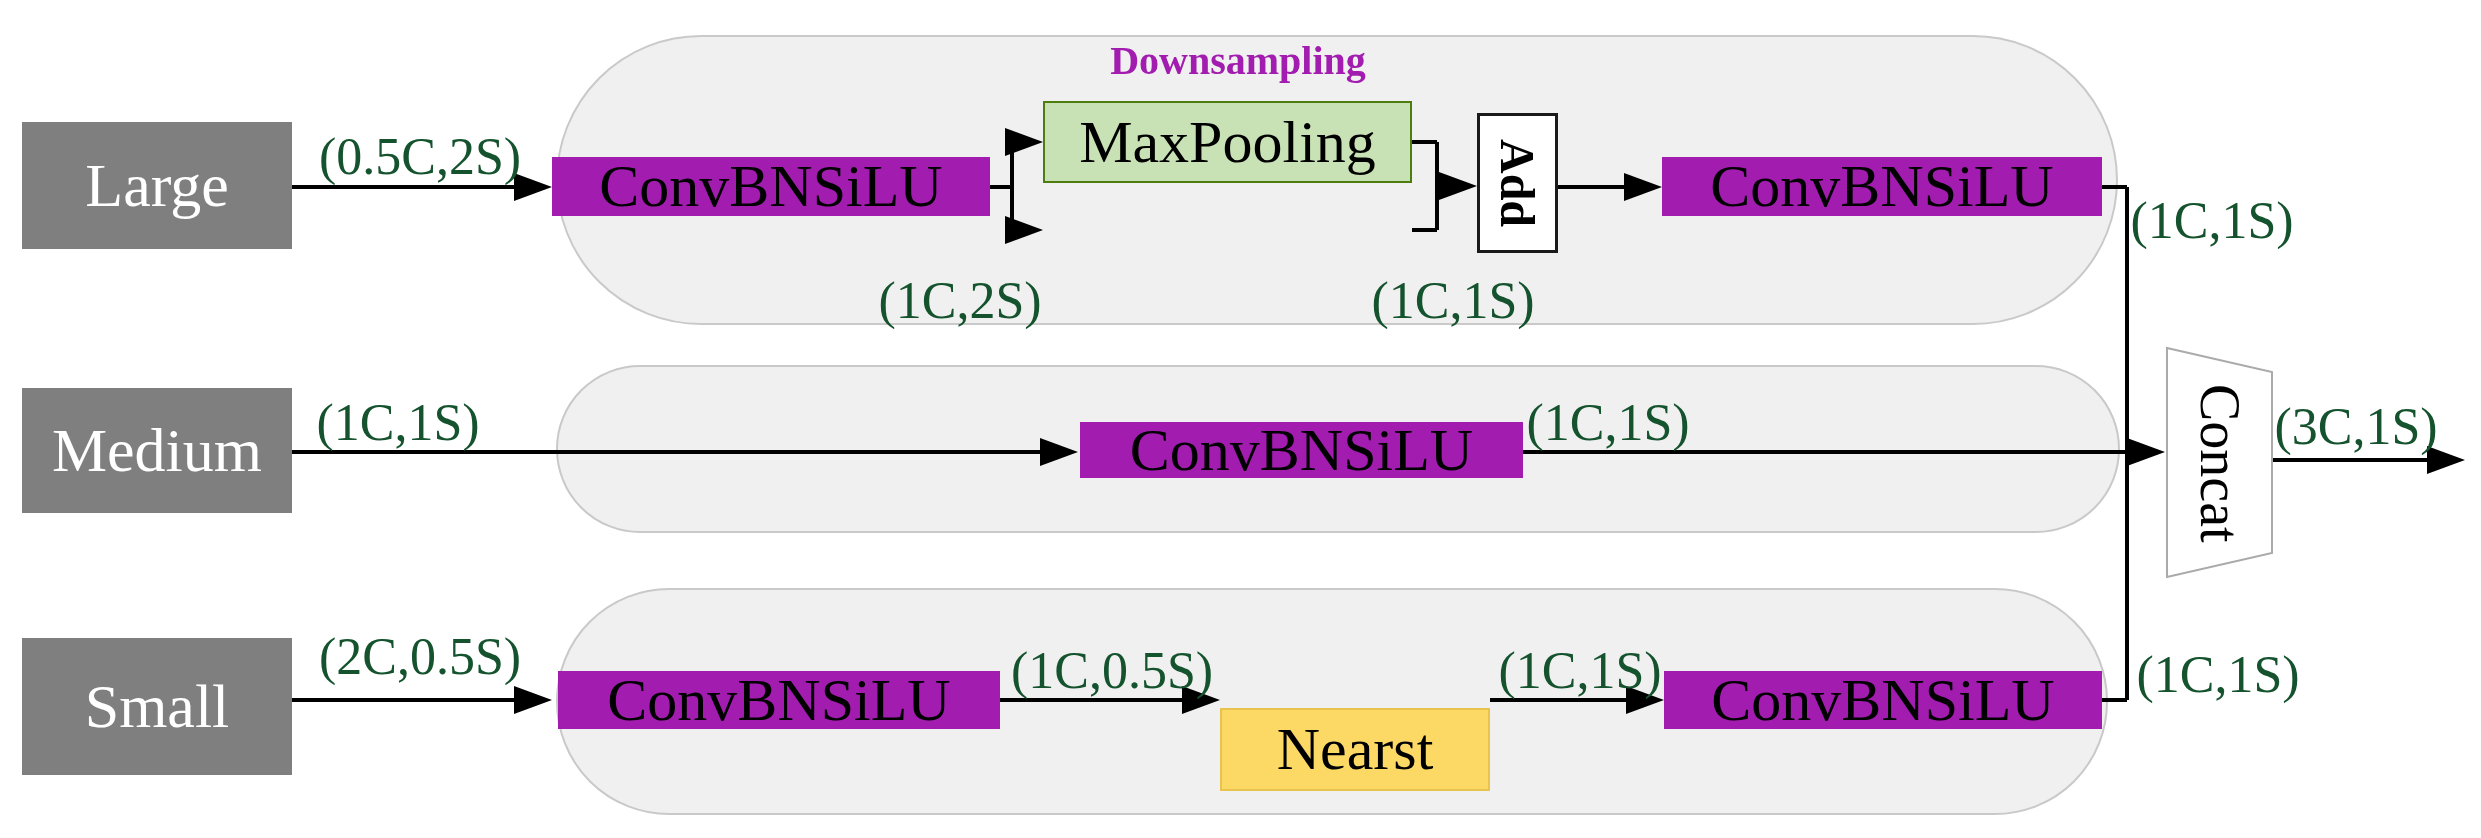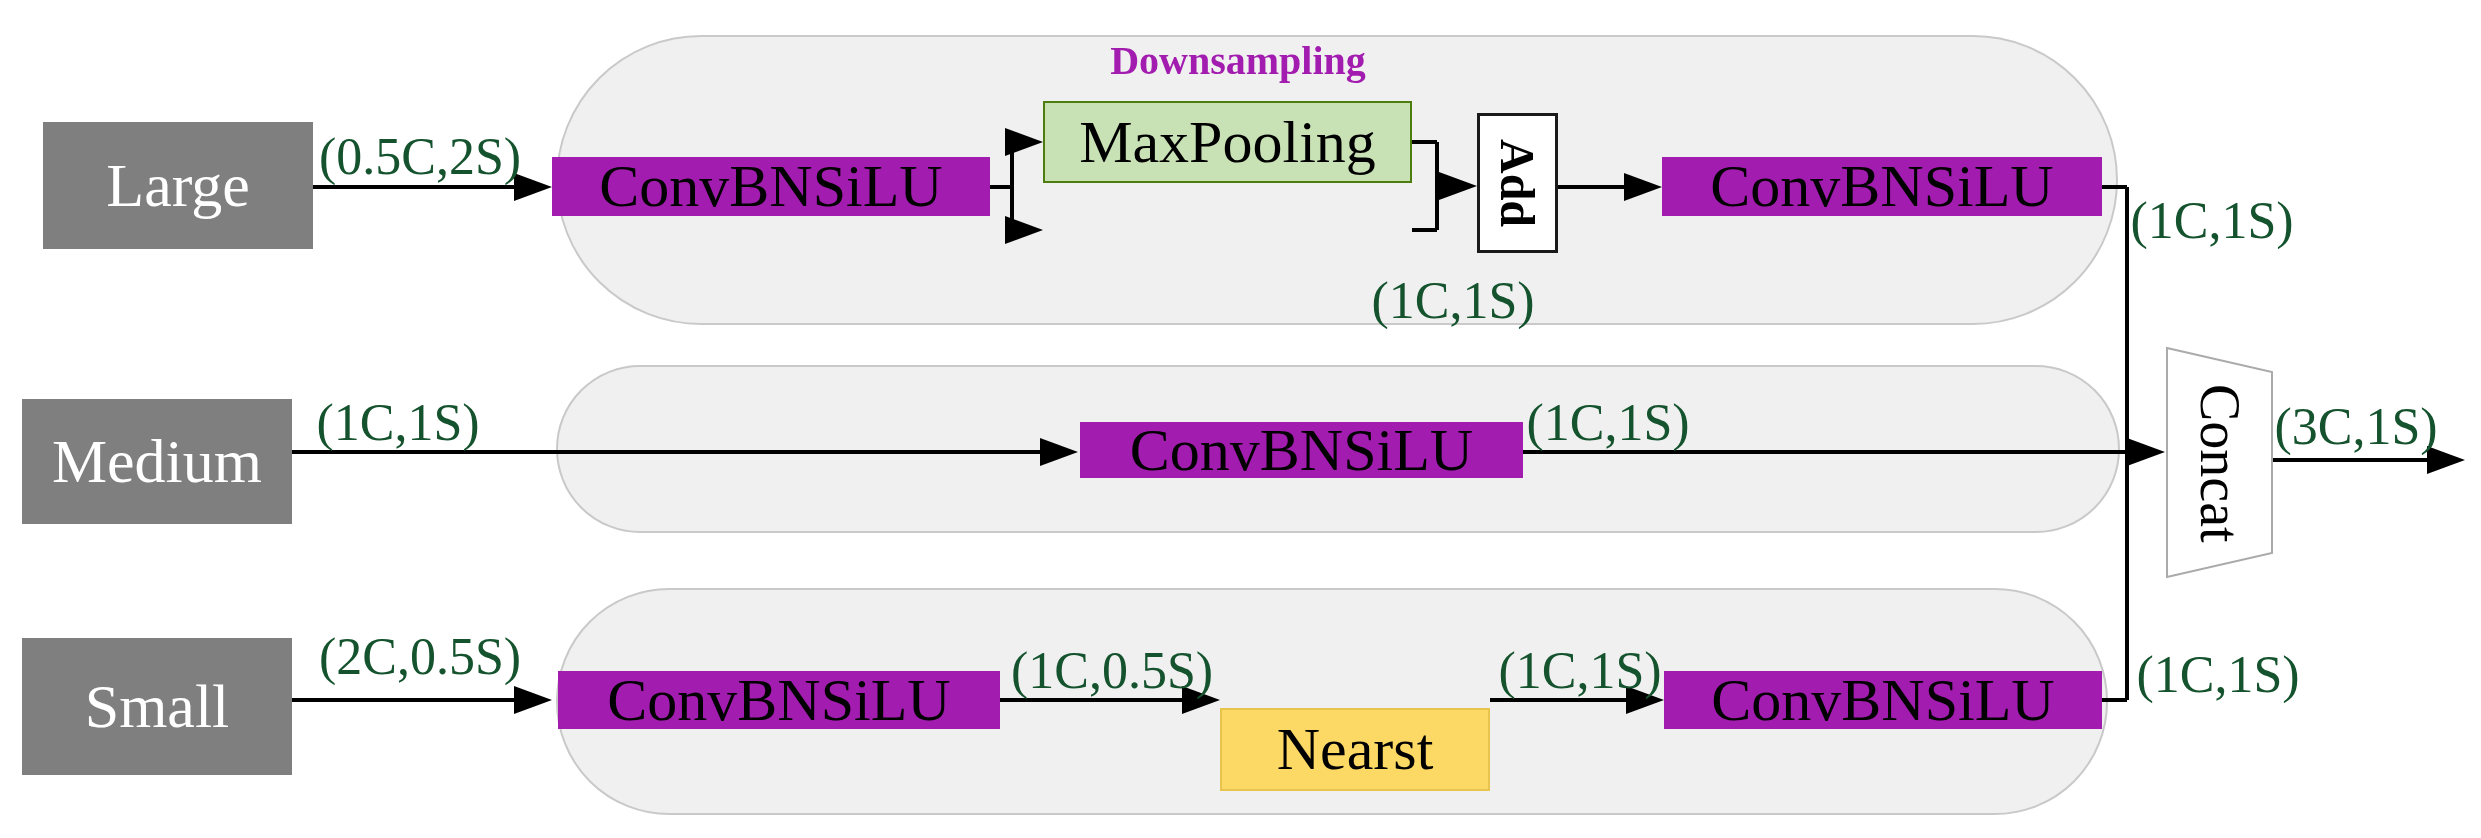--- a/index.html
+++ b/index.html
@@ -99,38 +99,39 @@
       <polygon points="1078,452 1040,438 1040,466"></polygon>
       <polygon points="2165,452 2127,438 2127,466"></polygon>
       <polygon points="552,700 514,686 514,714"></polygon>
       <polygon points="1220,700 1182,686 1182,714"></polygon>
       <polygon points="1664,700 1626,686 1626,714"></polygon>
       <polygon points="2465,460 2427,446 2427,474"></polygon>
     </g>
     <polygon points="2167,348 2272,372 2272,553 2167,577" fill="#ffffff" stroke="#aaaaaa" stroke-width="2"></polygon>
   </svg>
 
-  <div class="node source" style="left:22px;top:122px;width:270px;height:127px;margin-left:21px;">
+  <div class="node source" style="left:22px;top:122px;width:270px;height:127px;">
     <span>Large</span>
   </div>
-  <div class="node source" style="left:22px;top:399px;width:270px;height:125px;align-items:center;">
+  <div class="node source" style="left:22px;top:388px;width:270px;height:125px;align-items:center;">
     <span>Medium</span>
   </div>
   <div class="node source" style="left:22px;top:638px;width:270px;height:137px;font-family:Liberation Serif, serif;">
     <span>Small</span>
   </div>
 
   <div class="conn-label" style="left:420px;top:128px;">(0.5C,2S)</div>
   <div class="node conv" style="left:552px;top:157px;width:438px;height:59px;">
     <span>ConvBNSiLU</span>
   </div>
   <div class="group-title" style="left:1238px;top:38px;">Downsampling</div>
   <div class="node pool" style="left:1043px;top:101px;width:369px;height:82px;">
     <span>MaxPooling</span>
   </div>
+  <div class="conn-label" style="left:960px;top:272px;">(1C,2S)</div>
   <div class="conn-label" style="left:1453px;top:272px;">(1C,1S)</div>
   <div class="node addbox vtext" style="left:1477px;top:113px;width:81px;height:140px;">
     <span>Add</span>
   </div>
   <div class="node conv" style="left:1662px;top:157px;width:440px;height:59px;">
     <span>ConvBNSiLU</span>
   </div>
   <div class="conn-label" style="left:2212px;top:192px;">(1C,1S)</div>
 
   <div class="conn-label" style="left:398px;top:394px;">(1C,1S)</div>

